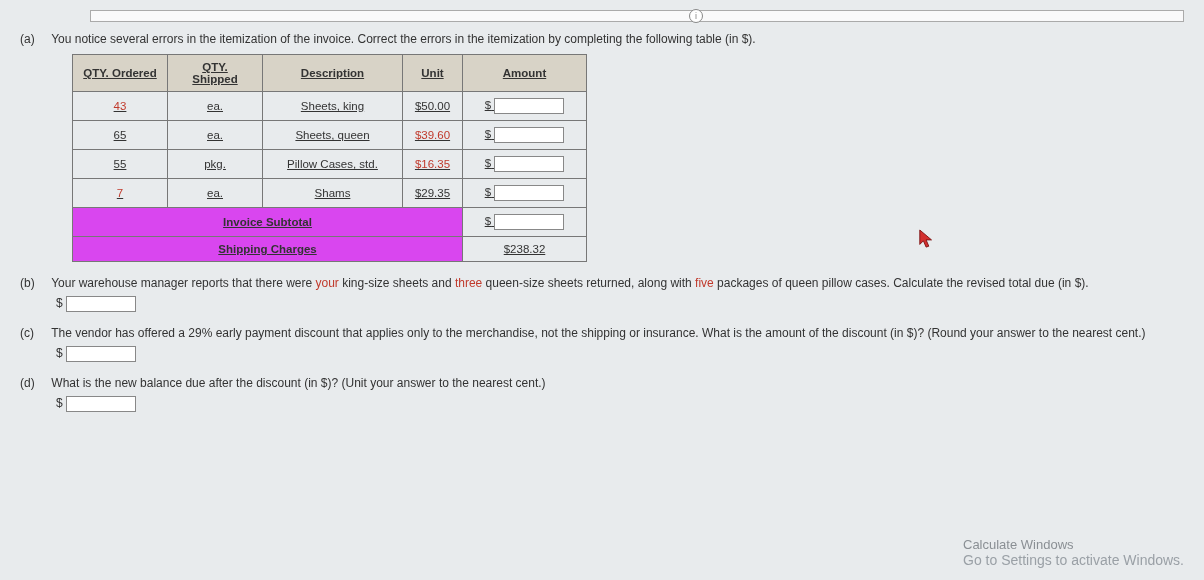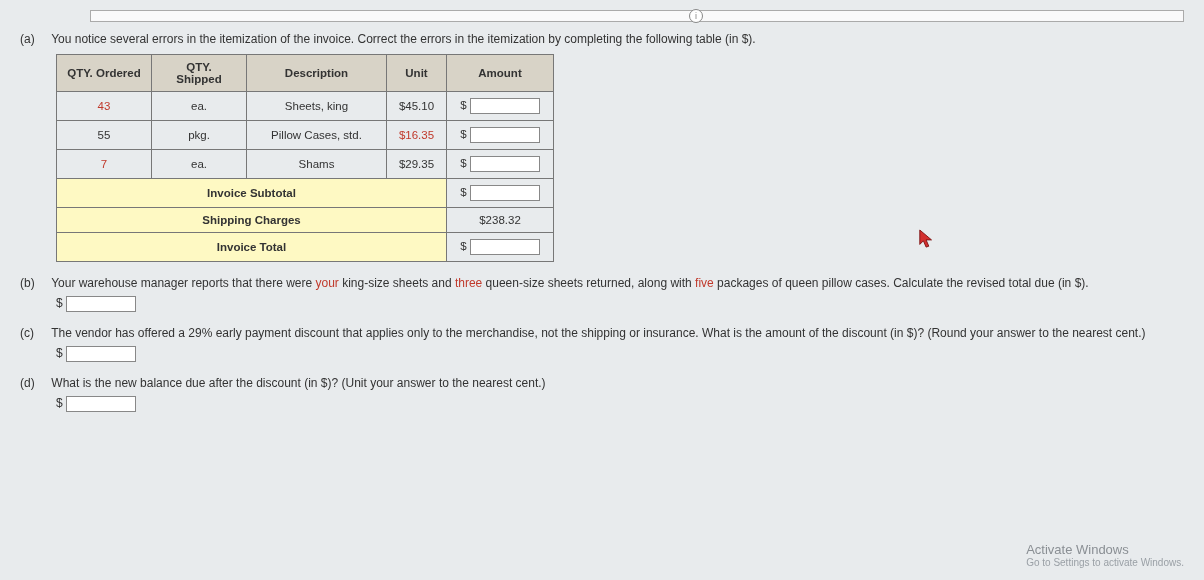--- a/index.html
+++ b/index.html
@@ -33,41 +33,42 @@
       text-align: center;
       line-height: 12px;
       color: #888;
       background: #fff;
     }
     .question-block { margin-bottom: 14px; }
     .q-label { display: inline-block; width: 28px; vertical-align: top; }
     .q-text { display: inline; }
     table.invoice {
       border-collapse: collapse;
-      margin: 8px 0 0 36px;
+      margin: 8px 0 0 52px;
+      text-decoration: underline;
     }
     table.invoice th, table.invoice td {
       border: 1px solid #777;
       padding: 6px 10px;
       text-align: center;
       font-size: 11.5px;
     }
     table.invoice th {
       background: #d8d3c7;
       font-weight: bold;
       color: #333;
     }
     .col-qtyo { width: 95px; }
     .col-qtys { width: 95px; }
     .col-desc { width: 140px; }
     .col-unit { width: 60px; }
-    .col-amt { width: 107px; }
+    .col-amt { width: 124px; }
     .red { color: #c0392b; }
     .summary-label {
-      background: #fef9c3;
+      background: #d946ef;
       font-weight: bold;
     }
     .amt-cell { text-align: left; padding-left: 6px; white-space: nowrap; }
     .amt-input {
       width: 70px;
       height: 16px;
       border: 1px solid #888;
       background: #fff;
       vertical-align: middle;
       font-size: 11px;
@@ -84,21 +85,21 @@
     }
     .answer-line { margin: 6px 0 0 36px; }
     .watermark {
       position: absolute;
       right: 20px;
       bottom: 12px;
       color: #8a8f94;
       font-size: 13px;
       text-align: left;
     }
-    .watermark .sub { font-size: 10px; color: #9aa0a6; }
+    .watermark .sub { font-size: 14px; color: #9aa0a6; }
     .cursor {
       position: absolute;
       top: 228px;
       left: 918px;
       width: 18px;
       height: 22px;
       pointer-events: none;
     }
   </style>
 </head>
@@ -120,21 +121,28 @@
         <th class="col-desc">Description</th>
         <th class="col-unit">Unit</th>
         <th class="col-amt">Amount</th>
       </tr>
     </thead>
     <tbody id="invoice-body">
         <tr>
           <td class="red">43</td>
           <td>ea.</td>
           <td>Sheets, king</td>
-          <td class="">$45.10</td>
+          <td class="">$50.00</td>
+          <td class="amt-cell"><span>$</span> <input class="amt-input" style=""></td>
+        </tr>
+        <tr>
+          <td class="">65</td>
+          <td>ea.</td>
+          <td>Sheets, queen</td>
+          <td class="red">$39.60</td>
           <td class="amt-cell"><span>$</span> <input class="amt-input" style=""></td>
         </tr>
         <tr>
           <td class="">55</td>
           <td>pkg.</td>
           <td>Pillow Cases, std.</td>
           <td class="red">$16.35</td>
           <td class="amt-cell"><span>$</span> <input class="amt-input" style=""></td>
         </tr>
         <tr>
@@ -150,27 +158,20 @@
         <td colspan="4" class="summary-label">Invoice Subtotal</td>
         <td class="amt-cell">
           <span>$</span>
           <input class="amt-input" style="">
         </td>
       </tr>
       <tr>
         <td colspan="4" class="summary-label">Shipping Charges</td>
         <td>$238.32</td>
       </tr>
-      <tr>
-        <td colspan="4" class="summary-label">Invoice Total</td>
-        <td class="amt-cell">
-          <span>$</span>
-          <input class="amt-input" style="">
-        </td>
-      </tr>
     </tbody>
   </table>
 </div>
 
 <div class="question-block">
   <span class="q-label">(b)</span>
   <span class="q-text">
     <span>Your warehouse manager reports that there were </span><span class="red">your</span><span> king-size sheets and </span><span class="red">three</span><span> queen-size sheets returned, along with </span><span class="red">five</span><span> packages of queen pillow cases. Calculate the revised total due (in $).</span>
   </span>
   <div class="answer-line">
@@ -191,19 +192,19 @@
 <div class="question-block">
   <span class="q-label">(d)</span>
   <span class="q-text">What is the new balance due after the discount (in $)? (Unit your answer to the nearest cent.)</span>
   <div class="answer-line">
     <span>$</span>
     <input class="inline-input" style="">
   </div>
 </div>
 
 <div class="watermark">
-  <div>Activate Windows</div>
+  <div>Calculate Windows</div>
   <div class="sub">Go to Settings to activate Windows.</div>
 </div>
 
 <svg class="cursor" viewBox="0 0 20 24">
   <path d="M2 2 L2 18 L6 14 L9 21 L12 20 L9 13 L15 13 Z" fill="#d32f2f" stroke="#7a1010" stroke-width="1"></path>
 </svg>
 
 </body></html>

